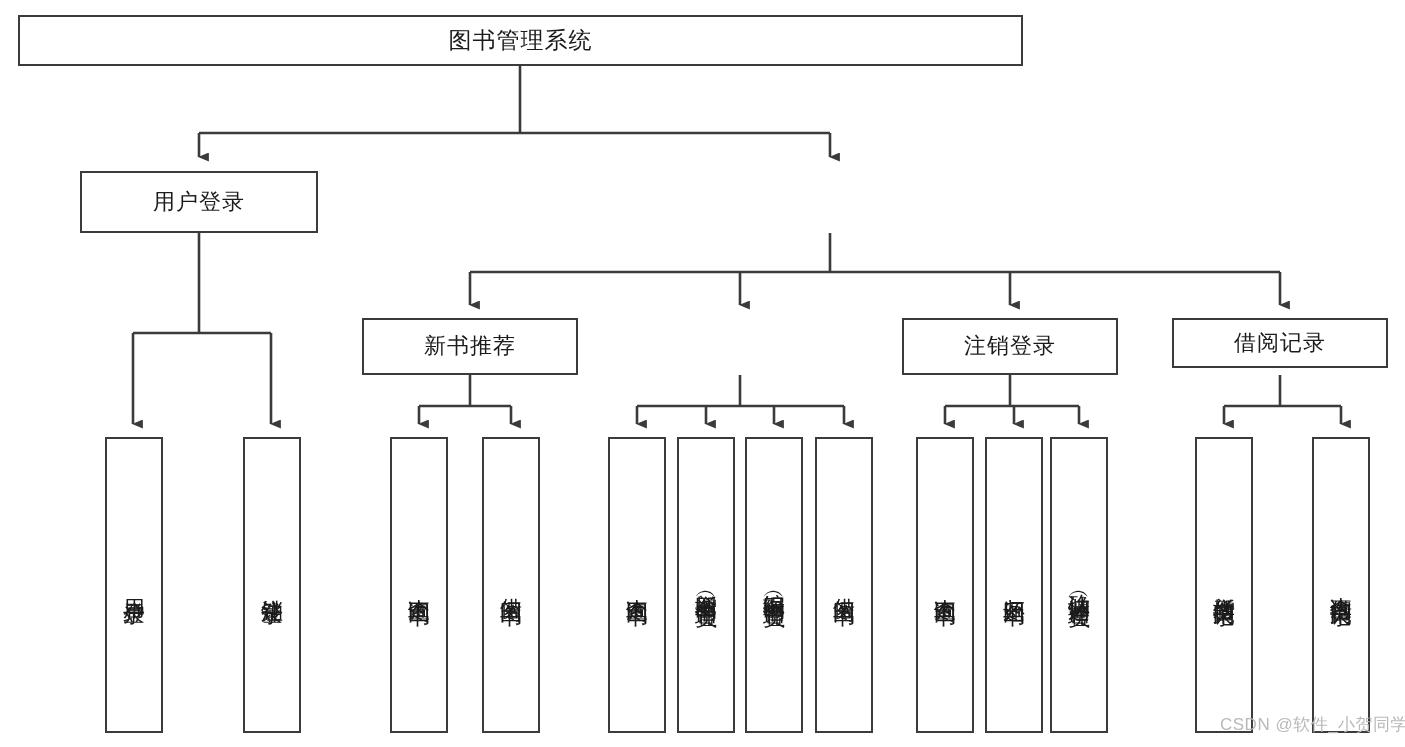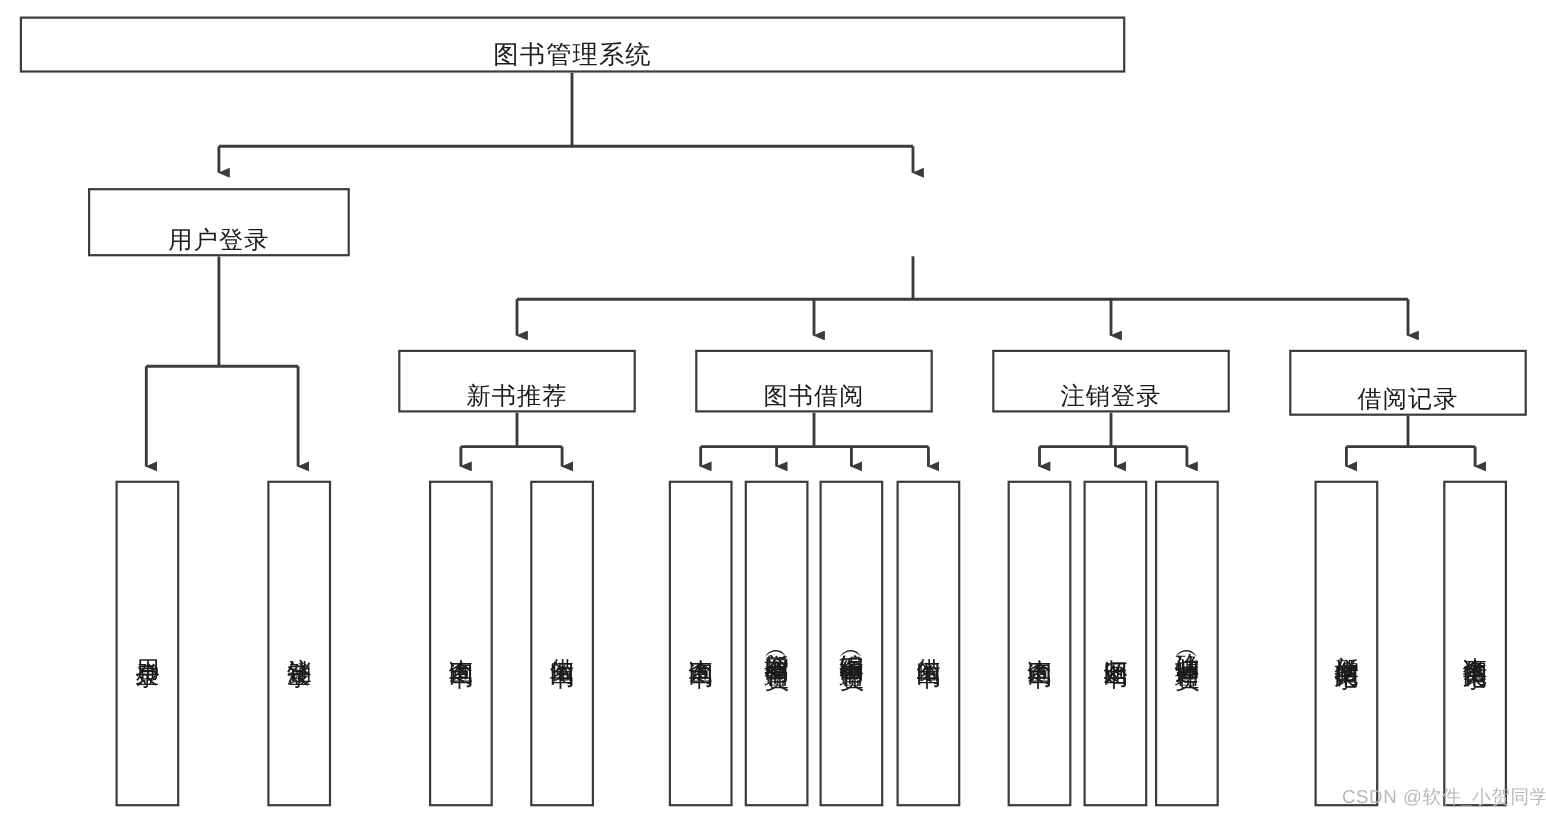--- a/index.html
+++ b/index.html
@@ -25,21 +25,21 @@
     width: 1405px;
     height: 747px;
     pointer-events: none;
   }
   .node {
     position: absolute;
     box-sizing: border-box;
     background: #ffffff;
     border: 2.5px solid #3b3b3b;
     display: flex;
-    align-items: flex-end;
+    align-items: center;
     justify-content: center;
     text-align: center;
     color: #1b1b1b;
     z-index: 2;
   }
   .node.horiz {
     font-size: 22px;
     line-height: 1.2;
     letter-spacing: 1px;
   }
@@ -135,27 +135,24 @@
     <span>图书管理系统</span>
   </div>
 
   <div class="node horiz" style="left:80px; top:171px; width:238px; height:62px;">
     <span>用户登录</span>
   </div>
 
   <div class="node horiz" style="left:362px; top:318px; width:216px; height:57px;">
     <span>新书推荐</span>
   </div>
-  <div class="node horiz" style="left:632px; top:318px; width:216px; height:57px;">
-    <span>图书借阅</span>
-  </div>
   <div class="node horiz" style="left:902px; top:318px; width:216px; height:57px;">
     <span>注销登录</span>
   </div>
-  <div class="node horiz" style="left:1172px; top:318px; width:216px; height:60px;">
+  <div class="node horiz" style="left:1172px; top:318px; width:216px; height:50px;">
     <span>借阅记录</span>
   </div>
 
   <div class="node vert" style="left:105px; top:437px; width:58px; height:296px;">
     <span class="vtext">用户登录</span>
   </div>
   <div class="node vert" style="left:243px; top:437px; width:58px; height:296px;">
     <span class="vtext">注销登录</span>
   </div>
 

